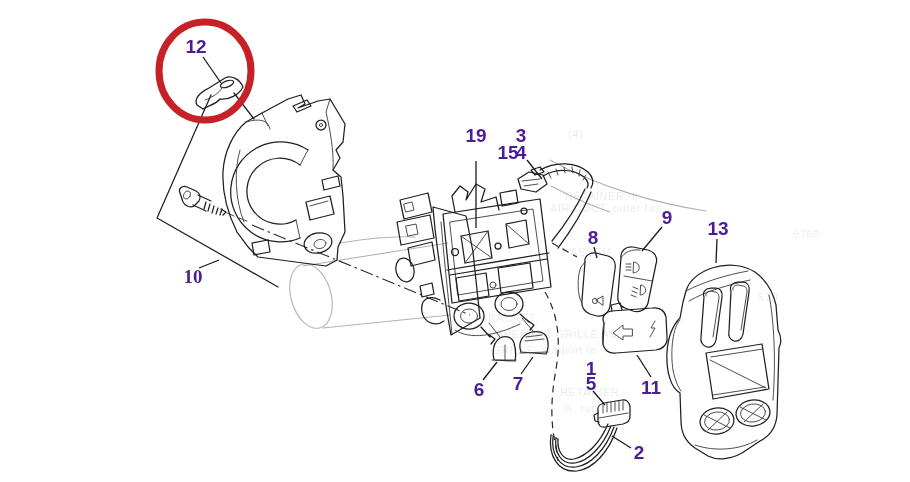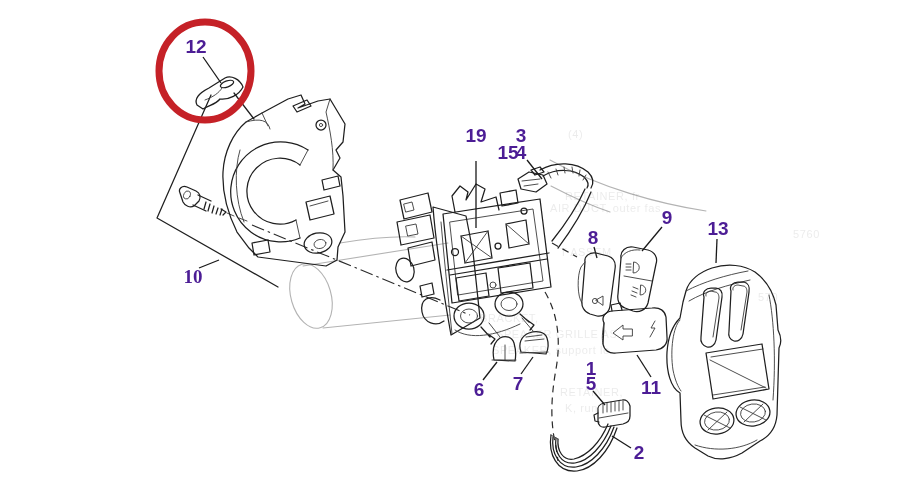--- a/index.html
+++ b/index.html
@@ -231,21 +231,21 @@
       </g>
   </svg>
 
   <div id="ghost-layer">
       <div class="ghost" style="left: 568px; top: 128px;">(4)</div>
       <div class="ghost" style="left: 565px; top: 190px;">RETAINER, fr</div>
       <div class="ghost" style="left: 550px; top: 202px;">AIR DUCT, outer fas</div>
       <div class="ghost" style="left: 560px; top: 214px; margin-top: 32px;">T ASSEM</div>
       <div class="ghost" style="left: 480px; top: 312px;">BRACKET,</div>
       <div class="ghost" style="left: 496px; top: 328px;">SPEAKER GRILLE AS</div>
-      <div class="ghost" style="left: 492px; top: 344px;">SPEAKER, support le</div>
+      <div class="ghost" style="left: 492px; top: 344px;">GRILLE, support le</div>
       <div class="ghost" style="left: 560px; top: 386px;">RETAINER,</div>
       <div class="ghost" style="left: 565px; top: 402px;">K, run</div>
       <div class="ghost" style="left: 793px; top: 228px;">5760</div>
       <div class="ghost" style="left: 758px; top: 291px;">570</div>
     </div>
 
   <div id="callout-layer">
       <div class="callout" style="left: 196px; top: 47px;">12</div>
       <div class="callout" style="left: 193px; top: 277px; font-family: Liberation Serif, serif;">10</div>
       <div class="callout" style="left: 476px; top: 136px;">19</div>

